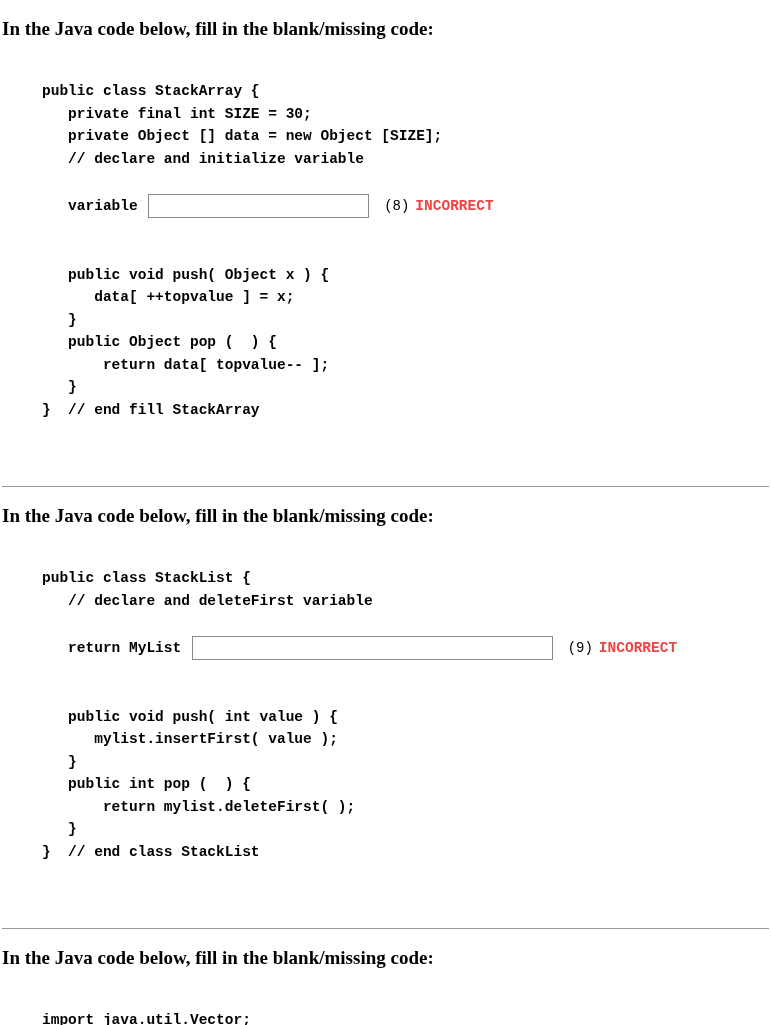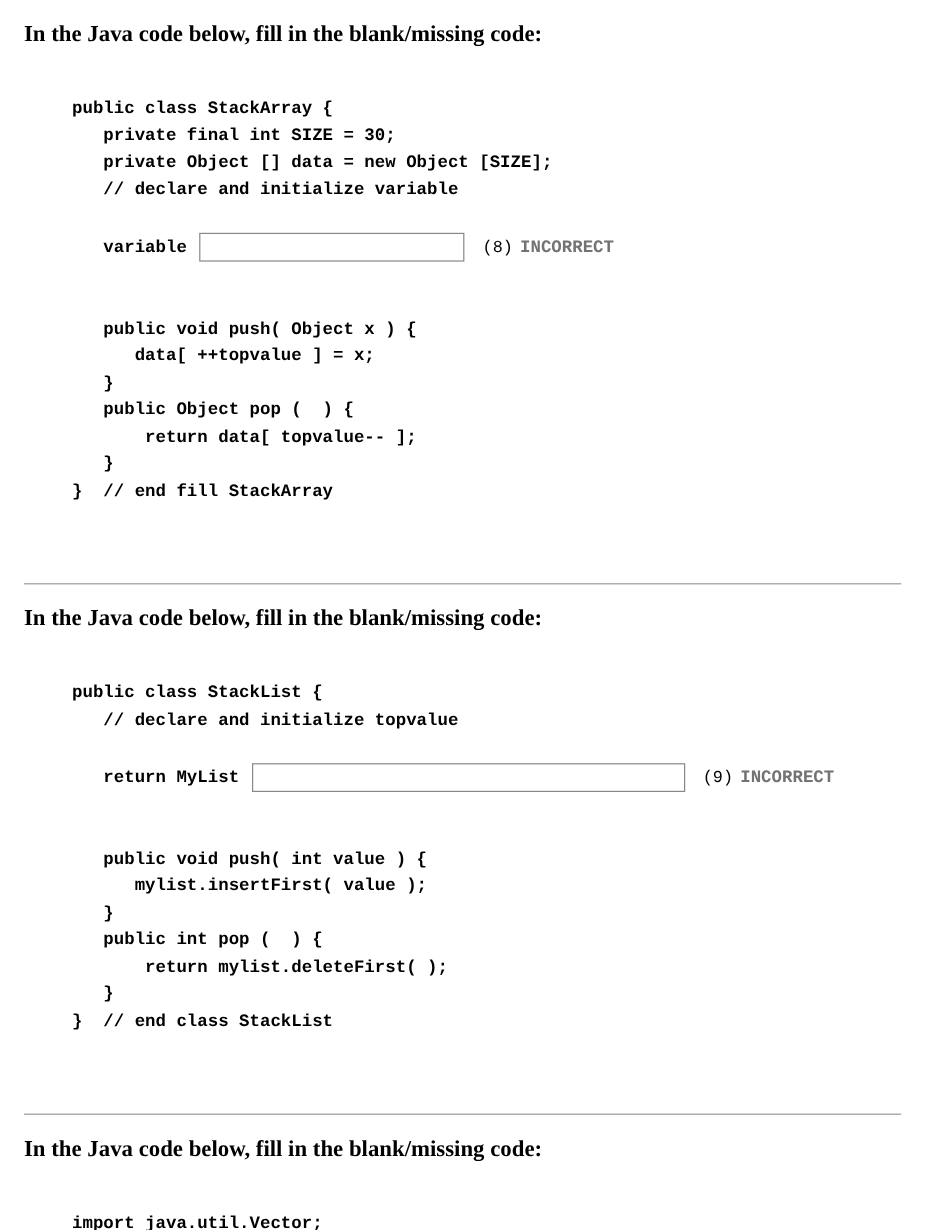--- a/index.html
+++ b/index.html
@@ -6,21 +6,21 @@
     margin: 0;
     padding: 0;
     font-family: "Times New Roman", serif;
     background: #fff;
     color: #000;
     width: 771px;
   }
   .question {
     border-bottom: 1px solid #999;
     padding: 10px 0 20px 0;
-    margin: 0 20px;
+    margin: 0 2px;
   }
   .question:last-child {
     border-bottom: none;
   }
   .prompt {
     font-weight: bold;
     font-size: 19px;
     margin: 8px 0 18px 0;
   }
   .codeblock {
@@ -45,21 +45,21 @@
     font-family: "Courier New", monospace;
     font-size: 14px;
   }
   .marker {
     font-family: "Courier New", monospace;
     font-size: 14px;
     font-weight: normal;
     margin-left: 4px;
   }
   .incorrect {
-    color: #737373;
+    color: #ef4444;
     font-family: "Courier New", monospace;
     font-weight: bold;
     font-size: 14.5px;
     margin-left: 6px;
   }
 </style>
 </head>
 <body>
 
 <div class="question">
@@ -78,21 +78,21 @@
        return data[ topvalue-- ];
    }
 }  // end fill StackArray</span>
   </div>
 </div>
 
 <div class="question">
   <div class="prompt">In the Java code below, fill in the blank/missing code:</div>
   <div class="codeblock">
 <span class="line">public class StackList {
-   // declare and initialize topvalue</span>
+   // declare and deleteFirst variable</span>
 <span class="line"><span>   return MyList </span><input class="blank-input" value="" style="width: 355px;"> <span class="marker">(9)</span><span class="incorrect">INCORRECT</span></span>
 <span class="line">
    public void push( int value ) {
       mylist.insertFirst( value );
    }
    public int pop (  ) {
        return mylist.deleteFirst( );
    }
 }  // end class StackList</span>
   </div>

